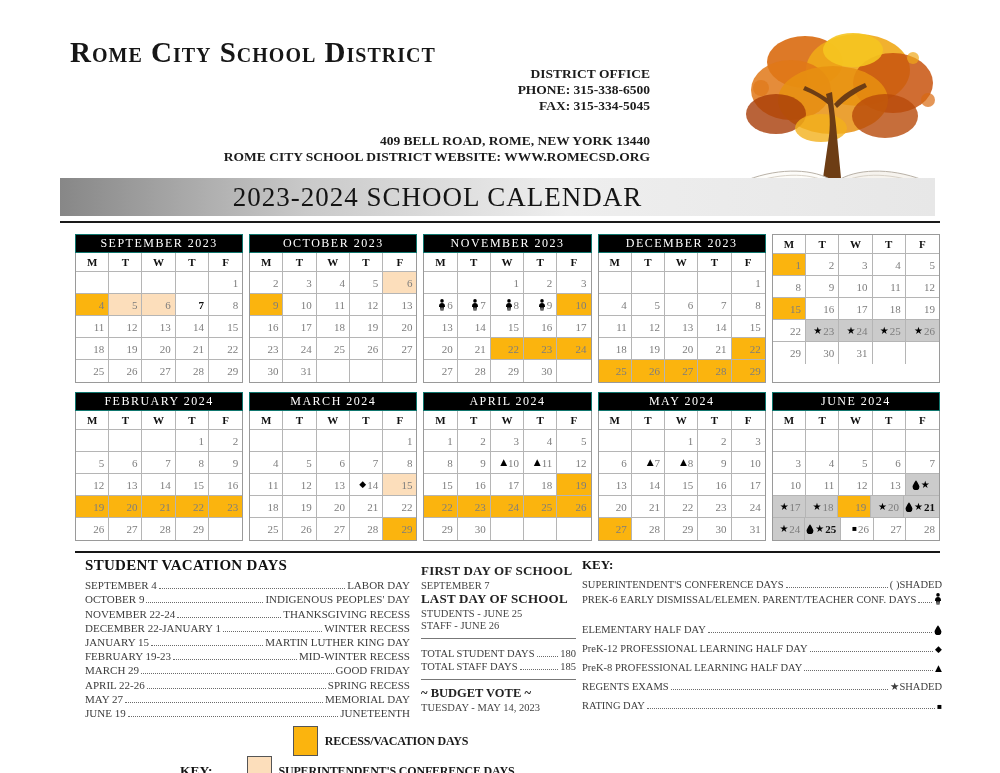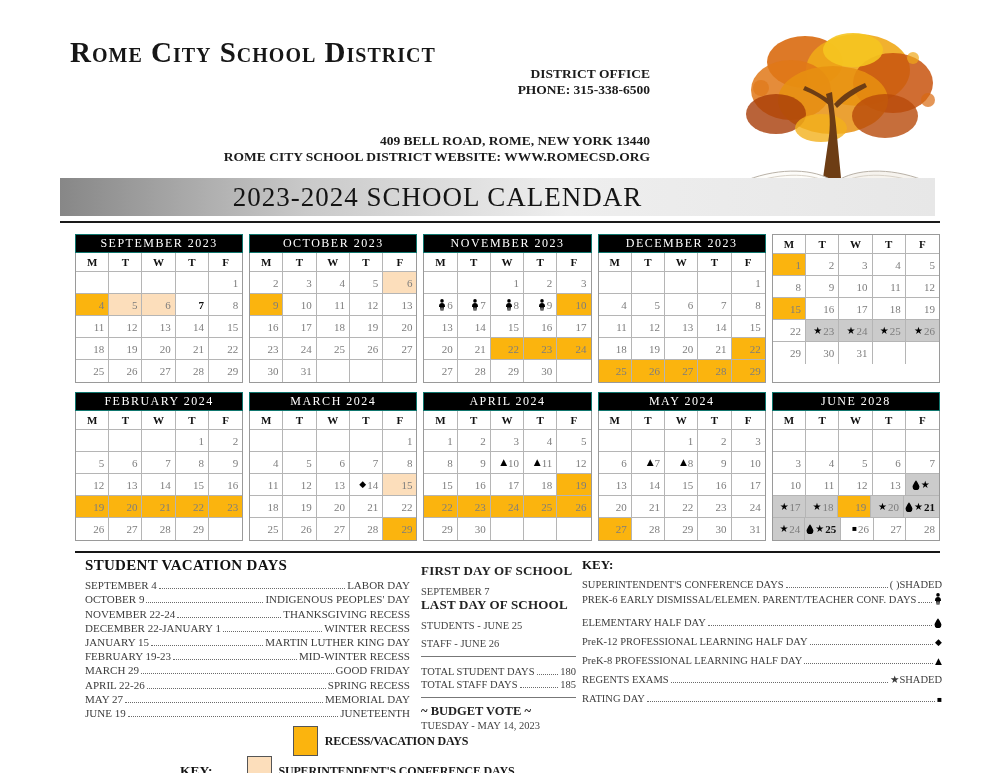--- a/index.html
+++ b/index.html
@@ -43,47 +43,48 @@
 
   .vacation-block{left:85px;top:557px;width:325px;}
   .vacation-title{font-size:15px;font-weight:bold;color:#111;letter-spacing:.3px;margin-bottom:3px;}
   .leader-row{display:flex;align-items:flex-end;font-size:11px;color:#3c3c3c;height:14.2px;}
   .leader-row .ltext{white-space:nowrap;}
   .leader-row .rtext{white-space:nowrap;}
   .leader{flex:1;border-bottom:1px dotted #6b6b6b;margin:0 2px 2px 2px;min-width:8px;}
 
   .middle-block{left:421px;top:563px;width:155px;color:#222;}
   .mid-bold{font-size:13px;font-weight:bold;letter-spacing:.2px;}
-  .mid-plain{font-size:10.5px;color:#444;margin-top:7px;}
+  .mid-plain{font-size:10.5px;color:#444;margin-top:1px;}
   .mid-hr{border:none;border-top:1.5px solid #777;margin:7px 0 6px 0;}
   .totals .leader-row{height:13.5px;font-size:10.5px;}
   .budget-label{font-size:12.5px;font-weight:bold;margin-top:2px;}
   .budget-date{font-size:10.5px;color:#444;margin-top:1px;}
 
   .key-block{left:582px;top:557px;width:360px;}
   .key-title{font-size:13px;font-weight:bold;color:#111;margin-bottom:2px;}
   .key-block .leader-row{font-size:10.5px;height:15px;color:#3c3c3c;}
-  .key-block .leader-row.gapped{margin-top:8px;text-align:right;}
+  .key-block .leader-row.gapped{margin-top:15px;text-align:right;}
   .key-block .leader-row + .leader-row.spread{margin-top:4px;}
   .key-sym{display:inline-flex;align-items:center;gap:1px;white-space:nowrap;}
 
   .legend-row{left:180px;top:726px;display:flex;align-items:center;}
   .legend-title{font-size:13.5px;font-weight:bold;color:#111;margin-right:34px;}
   .legend-item{display:flex;align-items:center;margin-right:36px;}
   .swatch{width:25px;height:30px;border:1.5px solid #555;box-sizing:border-box;margin-right:7px;}
   .legend-label{font-size:12px;font-weight:bold;color:#1a1a1a;letter-spacing:-0.2px;}
 </style>
 </head>
 <body>
 
 <div class="abs district-name">Rome City School District</div>
 
 <div class="abs office-block">
   <div>DISTRICT OFFICE</div>
   <div>PHONE: 315-338-6500</div>
+  <div>FAX: 315-334-5045</div>
 </div>
 
 <div class="abs address-block">
   <div>409 BELL ROAD, ROME, NEW YORK  13440</div>
   <div>ROME CITY SCHOOL DISTRICT WEBSITE:  WWW.ROMECSD.ORG</div>
 </div>
 
 <div class="abs tree-art">
   <svg width="210" height="192" viewBox="0 0 210 192">
     <g>
@@ -947,21 +948,21 @@
         </div>
         <div class="day">
           <span class="num">30</span>
         </div>
         <div class="day">
           <span class="num">31</span>
         </div>
       </div>
     </div>
     <div class="month">
-      <div class="month-title">JUNE 2028</div>
+      <div class="month-title">JUNE 2024</div>
       <div class="week-row">
         <div class="wd">M</div>
         <div class="wd">T</div>
         <div class="wd">W</div>
         <div class="wd">T</div>
         <div class="wd">F</div>
       </div>
       <div class="day-row">
         <div class="day"></div>
         <div class="day"></div>

